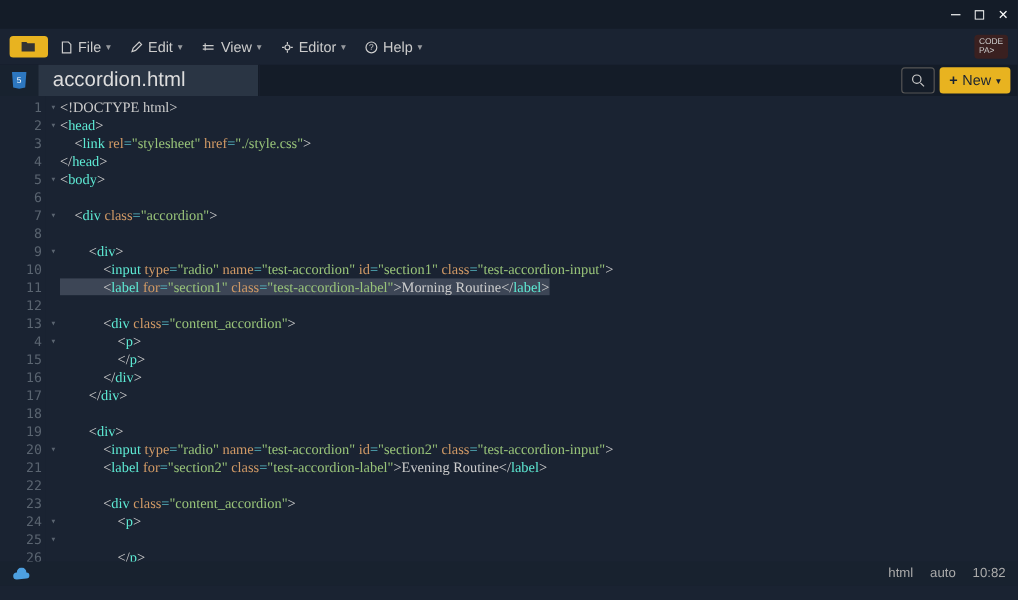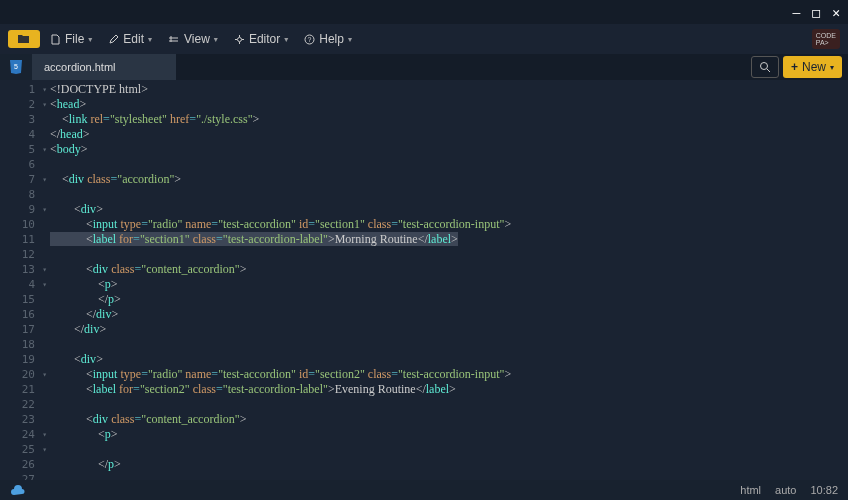--- a/index.html
+++ b/index.html
@@ -69,21 +69,21 @@
   display: flex; align-items: center; justify-content: center;
   background: #18222f;
   color: #e8b320;
 }
 .tab {
   background: #2a3544;
   color: #ddd;
   padding: 0 60px 0 12px;
   display: flex; align-items: center;
   font-family: -apple-system, Arial, sans-serif;
-  font-size: 11px;
+  font-size: 17px;
   border-right: 1px solid #141c28;
   cursor: pointer;
 }
 .tabbar .search-btn {
   width: 28px; height: 22px;
   margin: 2px 4px 2px 0;
   border: 1px solid #555;
   border-radius: 3px;
   display: flex; align-items: center; justify-content: center;
   color: #ccc;
@@ -144,21 +144,21 @@
 }
 .t-br { color: #ccc; } 
 .t-tag { color: #5eead4; } 
 .t-attr { color: #d19a66; } 
 .t-eq { color: #56b6c2; }
 .t-str { color: #98c379; }
 .t-doctype { color: #ccc; }
 .t-text { color: #ccc; }
 .sel { background: #3d4656; }
 .statusbar {
-  position: absolute; bottom: 0; left: 0; right: 0;
+  position: absolute; bottom: 12px; left: 0; right: 0;
   height: 20px;
   background: #18222f;
   display: flex; align-items: center;
   justify-content: flex-end;
   padding: 0 10px;
   gap: 14px;
   font-family: -apple-system, Arial, sans-serif;
   font-size: 11px;
   color: #aaa;
 }

